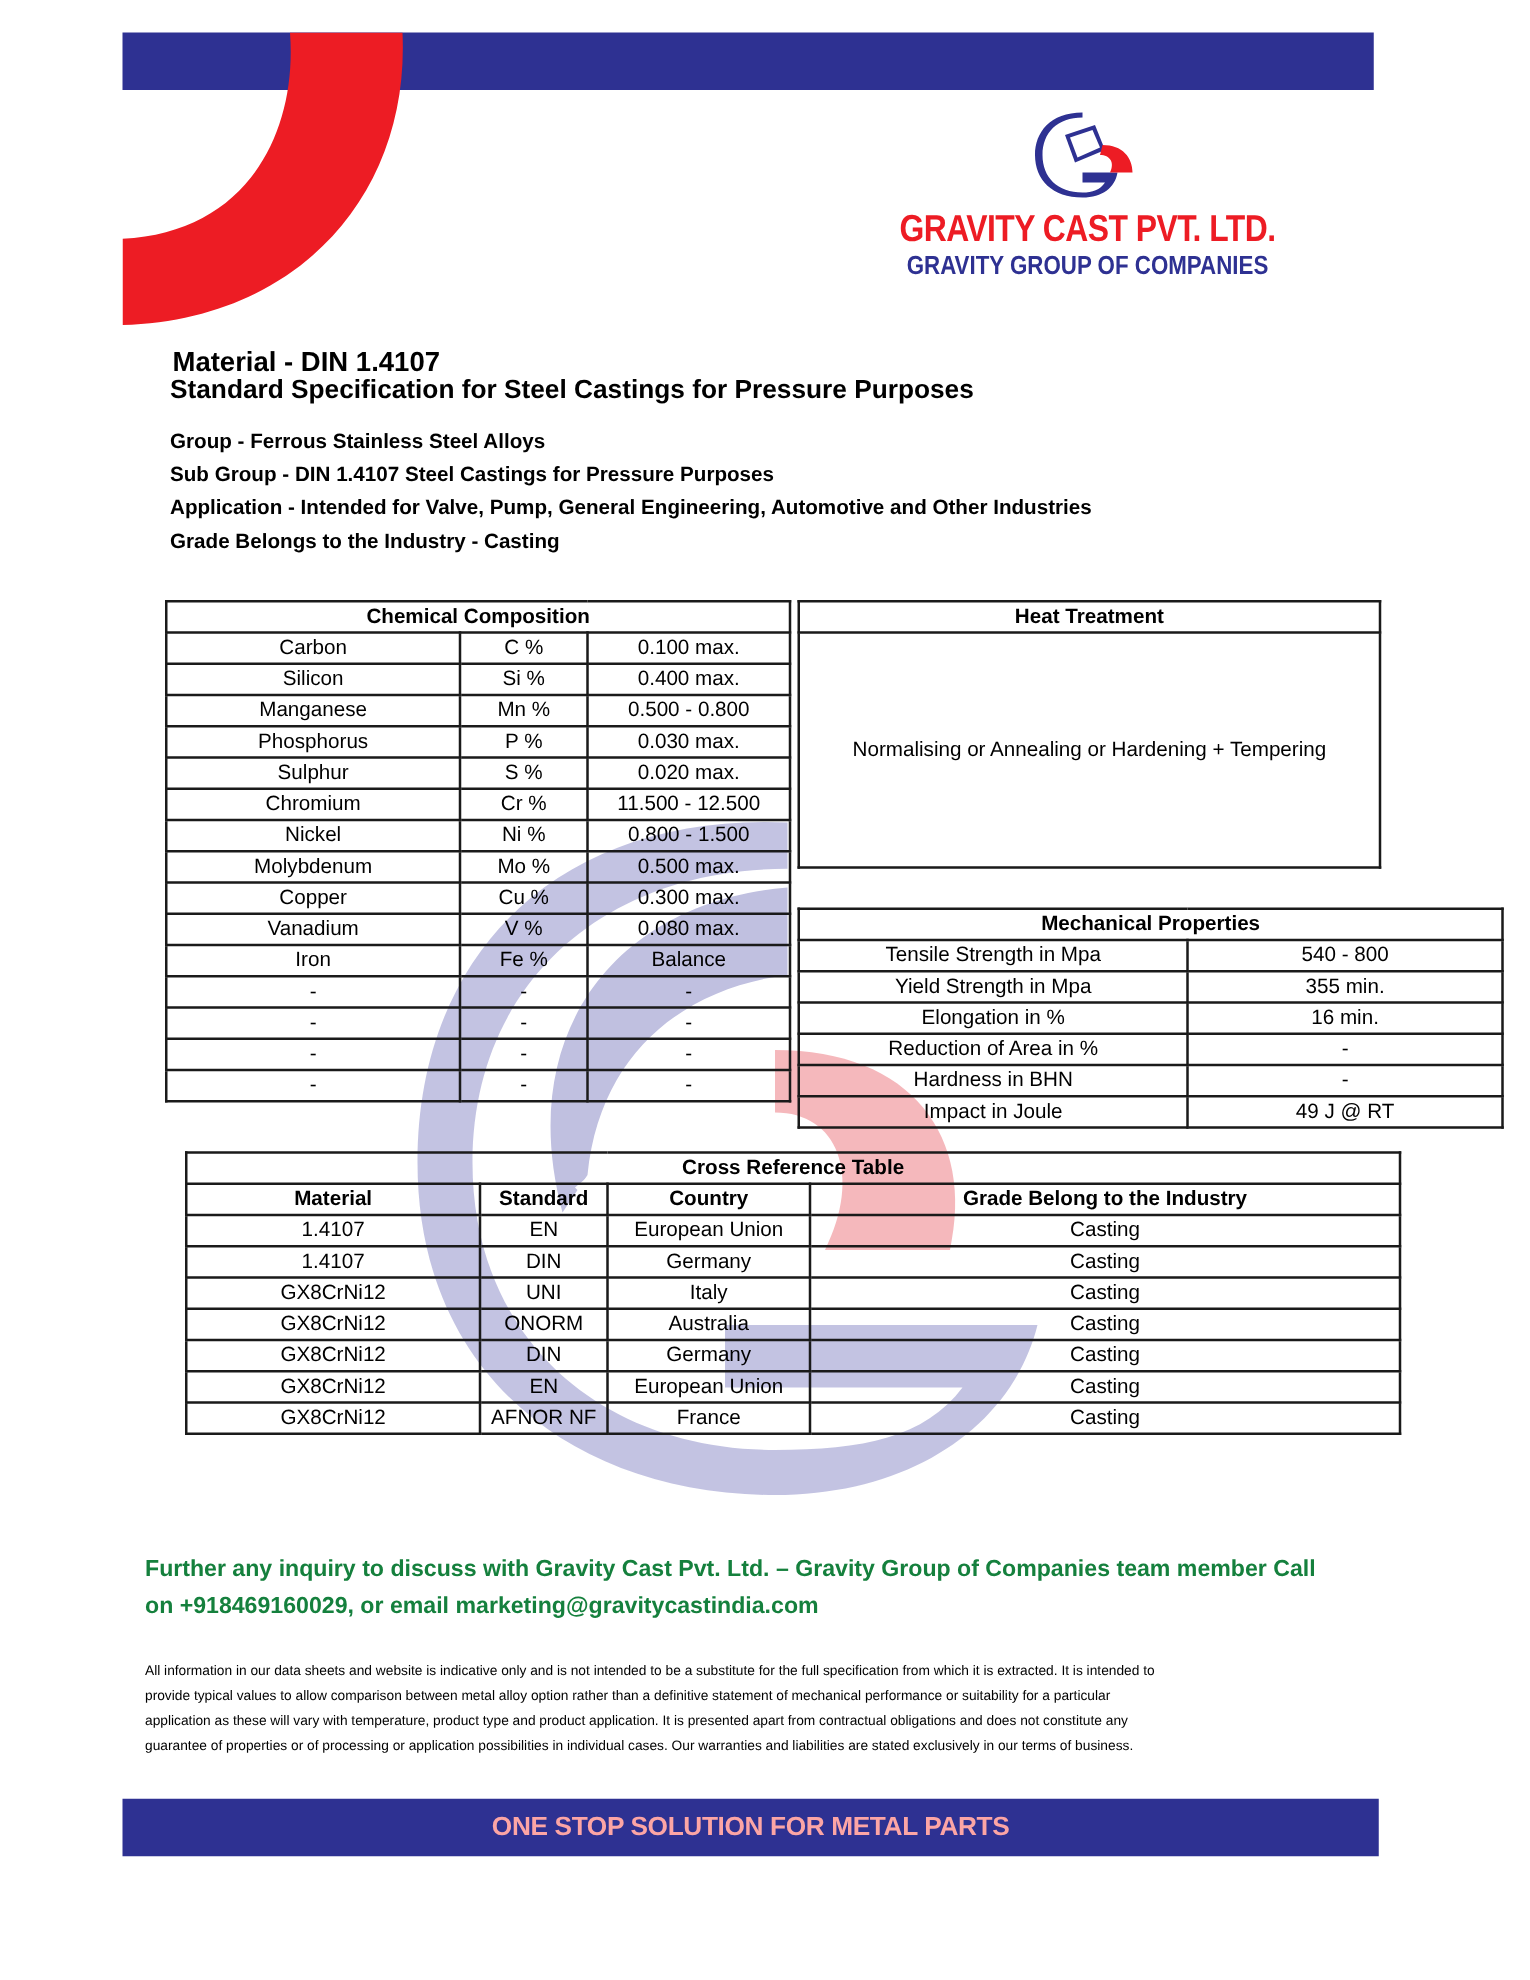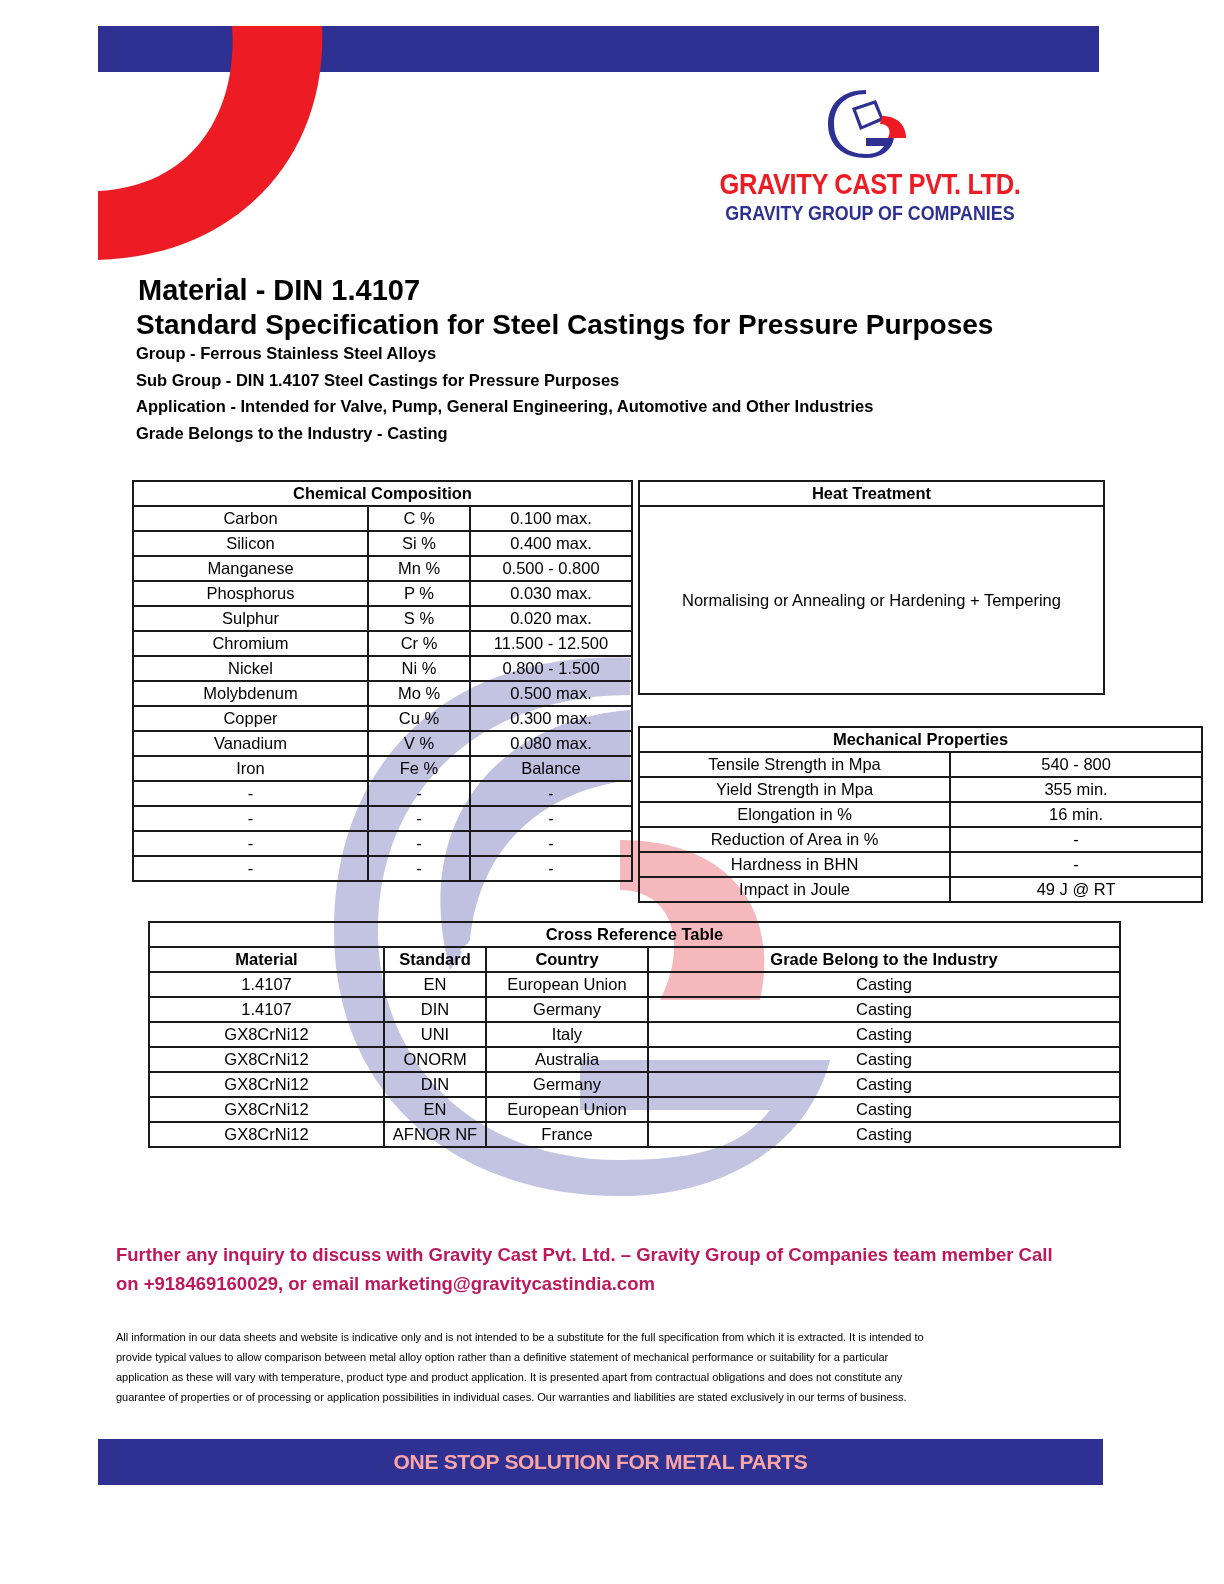--- a/index.html
+++ b/index.html
@@ -11,37 +11,37 @@
 
   .logo { position: absolute; left: 826px; top: 86px; width: 84px; height: 74px; }
   .brand-name { position: absolute; left: 690px; top: 166px; width: 360px; text-align: center;
                 font-family: "Liberation Sans", sans-serif; font-weight: bold; font-size: 30px;
                 color: #ed1c24; letter-spacing: -0.5px; transform: scaleX(0.85); transform-origin: center;
                 line-height: 36px; }
   .brand-group { position: absolute; left: 690px; top: 200px; width: 360px; text-align: center;
                  font-family: "Liberation Sans", sans-serif; font-weight: bold; font-size: 21px;
                  color: #2e3192; transform: scaleX(0.85); transform-origin: center; line-height: 26px; }
 
-  .title { position: absolute; left: 138px; top: 270px; font-size: 29px; font-weight: bold; line-height: 40px; }
-  .subtitle { position: absolute; left: 136px; top: 311px; font-size: 28px; font-weight: bold; line-height: 28px; }
+  .title { position: absolute; left: 138px; top: 270px; font-size: 22px; font-weight: bold; line-height: 40px; }
+  .subtitle { position: absolute; left: 136px; top: 298px; font-size: 21px; font-weight: bold; line-height: 28px; }
   .meta-line { position: absolute; left: 136px; font-size: 16.5px; font-weight: bold; line-height: 22px; }
 
   .watermark { position: absolute; left: 330px; top: 640px; width: 520px; height: 570px; pointer-events: none; z-index: 1; }
 
   table { border-collapse: collapse; position: absolute; z-index: 2; background: transparent; }
   td, th { border: 2px solid #1a1a1a; text-align: center; font-size: 16.5px; padding: 0; height: 23px;
            line-height: 23px; font-weight: normal; }
   th { font-weight: bold; }
 
   .chem-table { left: 132px; top: 480px; width: 501px; }
   .heat-table { left: 638px; top: 480px; width: 467px; }
   .mech-table { left: 638px; top: 726px; width: 565px; }
   .xref-table { left: 132px; top: 921px; width: 973px; margin-left: 16px; }
 
-  .inquiry { position: absolute; left: 116px; top: 1240px; width: 990px; color: #be185d; font-weight: bold;
+  .inquiry { position: absolute; left: 116px; top: 1240px; width: 990px; color: #15803d; font-weight: bold;
              font-size: 18.5px; line-height: 29px; }
   .disclaimer { position: absolute; left: 92px; top: 1327px; width: 1010px; font-size: 11px; line-height: 20px; margin-left: 24px; }
 
   .bottom-band { position: absolute; left: 98px; top: 1439px; width: 1005px; height: 46px; background: #2e3192;
                  display: flex; align-items: center; justify-content: center; }
   .bottom-band span { color: #fca5a5; font-weight: bold; font-size: 21px; letter-spacing: -0.3px; }
 </style>
 </head>
 <body>
 

